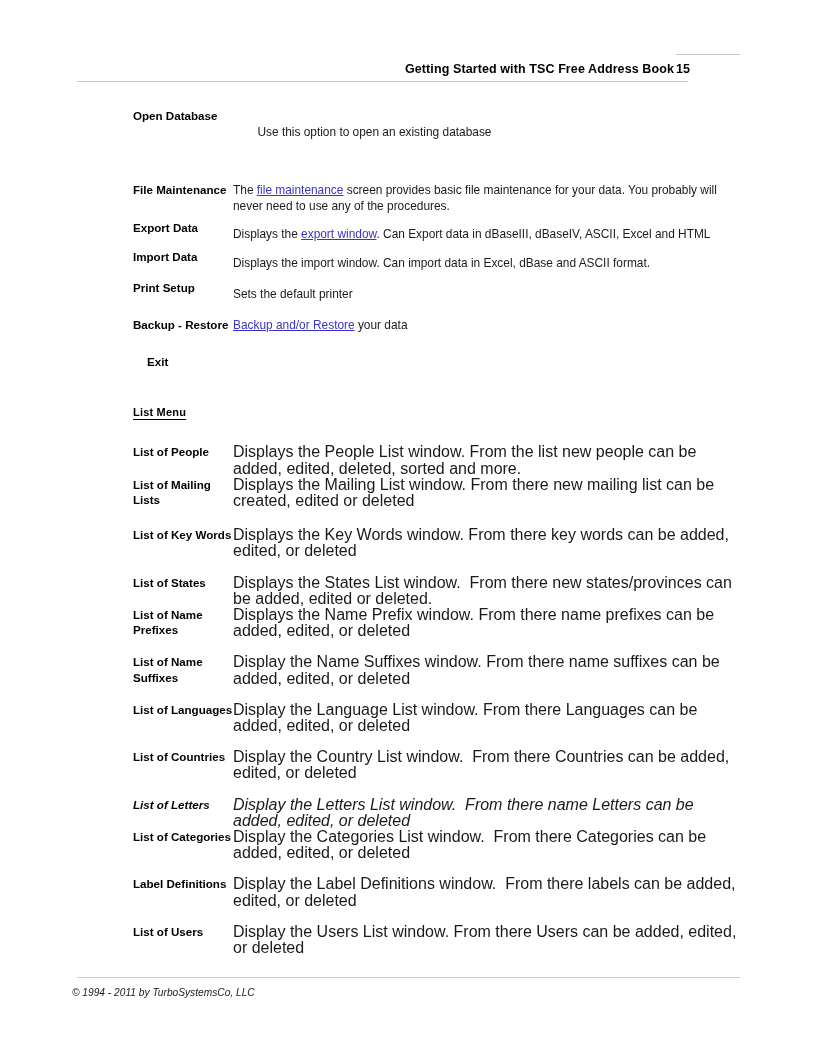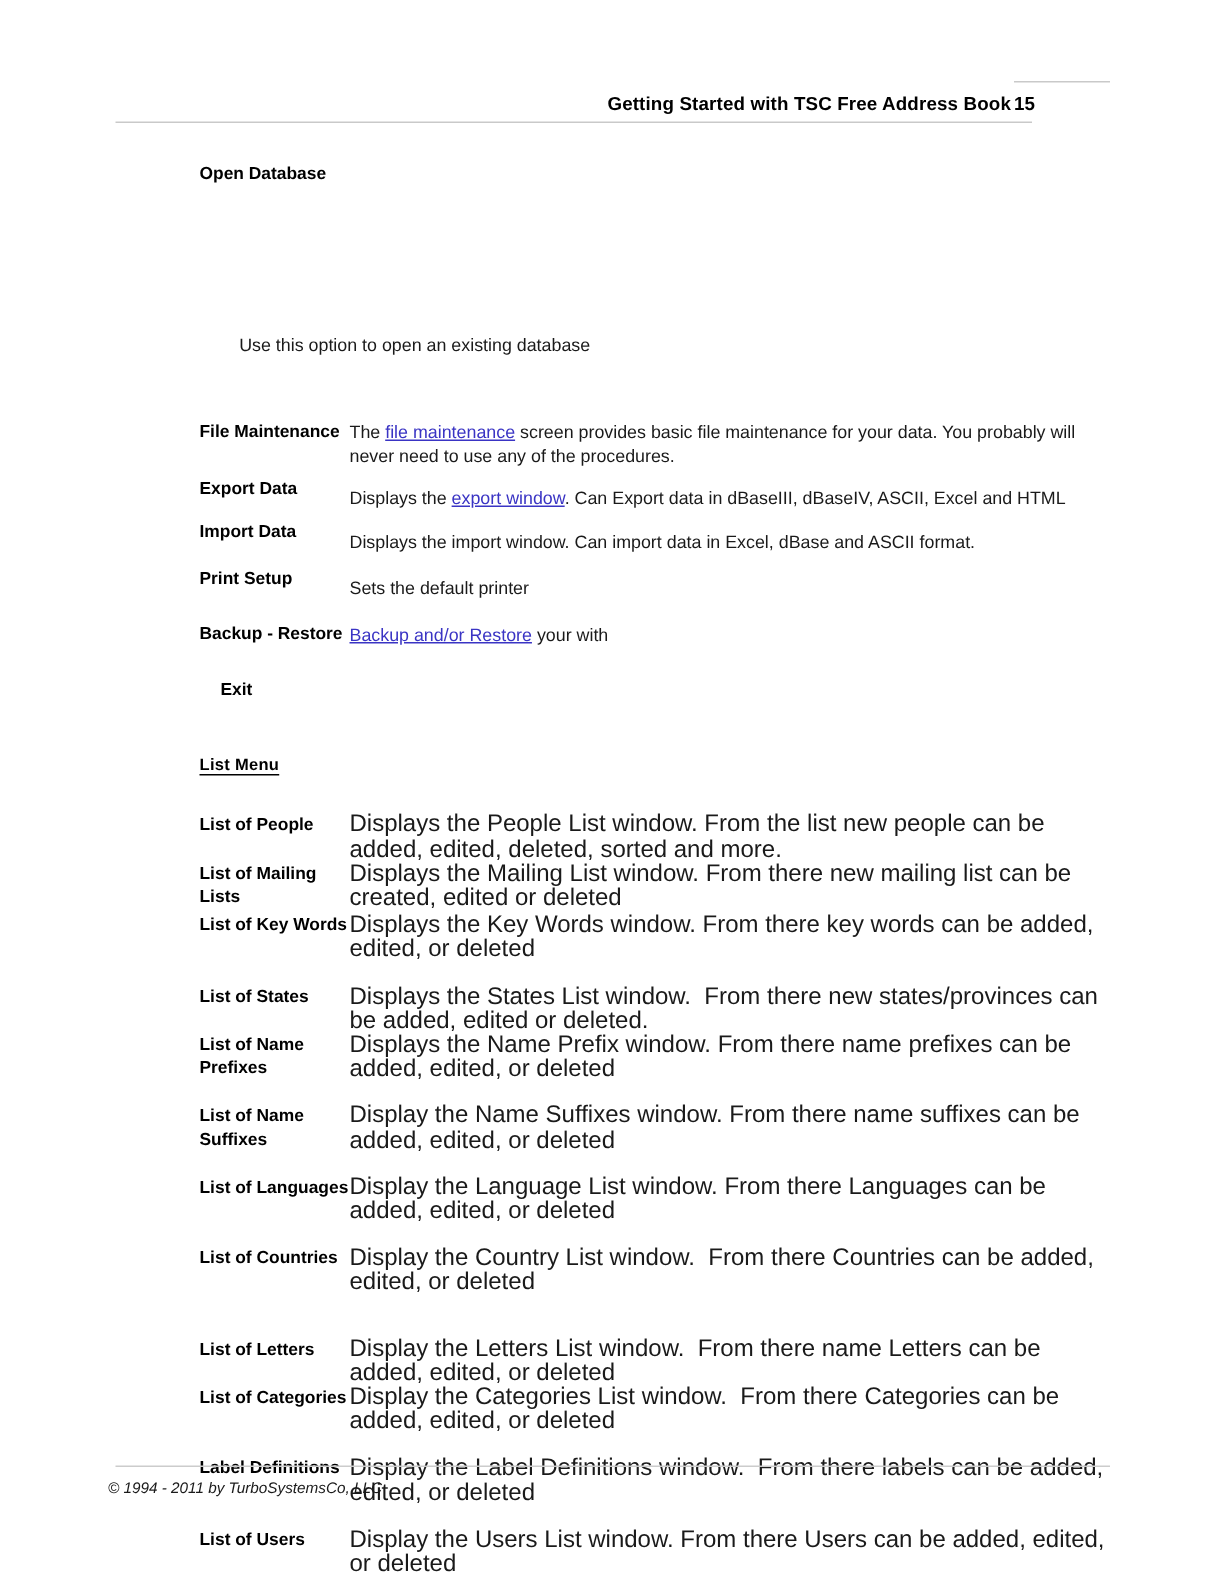--- a/index.html
+++ b/index.html
@@ -95,21 +95,21 @@
     color: #1a1a1a;
     white-space: pre-wrap;
   }
   .desc a,
   .link {
     color: #3a34c4;
     text-decoration: underline;
   }
 
   
-  .row-open-db { margin-top: 0px; flex-direction: column; }
+  .row-open-db { margin-top: 0px; }
   .row-open-db .term { flex-basis: 98px; width: 98px; }
   .row-open-db .desc { padding-left: 0px; }
 
   .row-file-maint { margin-top: 25px; }
   .row-export     { margin-top: 12px; }
   .row-import     { margin-top: 13px; }
   .row-printsetup { margin-top: 15px; }
   .row-backup     { margin-top: 14px; }
   .row-exit       { margin-top: 21px; padding-left: 14px; }
 
@@ -196,21 +196,21 @@
       <div class="desc">Displays the import window. Can import data in Excel, dBase and ASCII format.</div>
     </div>
 
     <div class="row row-printsetup">
       <div class="term term-up">Print Setup</div>
       <div class="desc">Sets the default printer</div>
     </div>
 
     <div class="row row-backup">
       <div class="term">Backup - Restore</div>
-      <div class="desc"><a class="link" href="#">Backup and/or Restore</a><span> your with</span></div>
+      <div class="desc"><a class="link" href="#">Backup and/or Restore</a><span> your data</span></div>
     </div>
 
     <div class="row row-exit">
       <div class="term">Exit</div>
       <div class="desc"></div>
     </div>
 
     <div class="section-heading">List Menu</div>
 
     <div class="list-table">
@@ -218,21 +218,21 @@
       <div class="list-row" style="margin-top:0px;">
         <div class="term">List of People</div>
         <div class="desc">Displays the People List window. From the list new people can be added, edited, deleted, sorted and more.</div>
       </div>
 
       <div class="list-row" style="margin-top:0px;">
         <div class="term">List of Mailing Lists</div>
         <div class="desc">Displays the Mailing List window. From there new mailing list can be created, edited or deleted</div>
       </div>
 
-      <div class="list-row" style="margin-top:2px;">
+      <div class="list-row" style="margin-top:18px;">
         <div class="term">List of Key Words</div>
         <div class="desc">Displays the Key Words window. From there key words can be added, edited, or deleted</div>
       </div>
 
       <div class="list-row" style="margin-top:15px;">
         <div class="term">List of States</div>
         <div class="desc">Displays the States List window.  From there new states/provinces can be added, edited or deleted.</div>
       </div>
 
       <div class="list-row" style="margin-top:0px;">
@@ -248,21 +248,21 @@
       <div class="list-row" style="margin-top:15px;">
         <div class="term">List of Languages</div>
         <div class="desc">Display the Language List window. From there Languages can be added, edited, or deleted</div>
       </div>
 
       <div class="list-row" style="margin-top:15px;">
         <div class="term">List of Countries</div>
         <div class="desc">Display the Country List window.  From there Countries can be added, edited, or deleted</div>
       </div>
 
-      <div class="list-row" style="margin-top:28px;">
+      <div class="list-row" style="margin-top:15px;font-style:italic;">
         <div class="term">List of Letters</div>
         <div class="desc">Display the Letters List window.  From there name Letters can be added, edited, or deleted</div>
       </div>
 
       <div class="list-row" style="margin-top:0px;">
         <div class="term">List of Categories</div>
         <div class="desc">Display the Categories List window.  From there Categories can be added, edited, or deleted</div>
       </div>
 
       <div class="list-row" style="margin-top:15px;">

